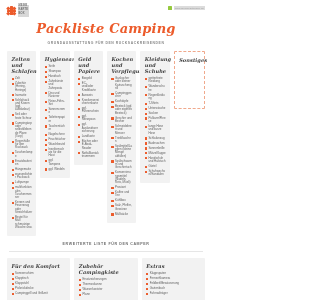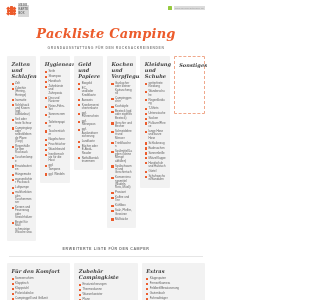--- a/index.html
+++ b/index.html
@@ -93,21 +93,20 @@
     letter-spacing: 0.1px;
     color: #9a9a9a;
     background: #dcdcdc;
     padding: 0.4px 1px;
     white-space: nowrap;
   }
 
   
   .title-block {
     text-align: center;
-    margin-top: 5px;
   }
   .doc-title {
     font-family: "DejaVu Serif", serif;
     font-style: italic;
     font-weight: bold;
     font-size: 13px;
     line-height: 14px;
     color: #ec5b2b;
     letter-spacing: 0.2px;
   }

